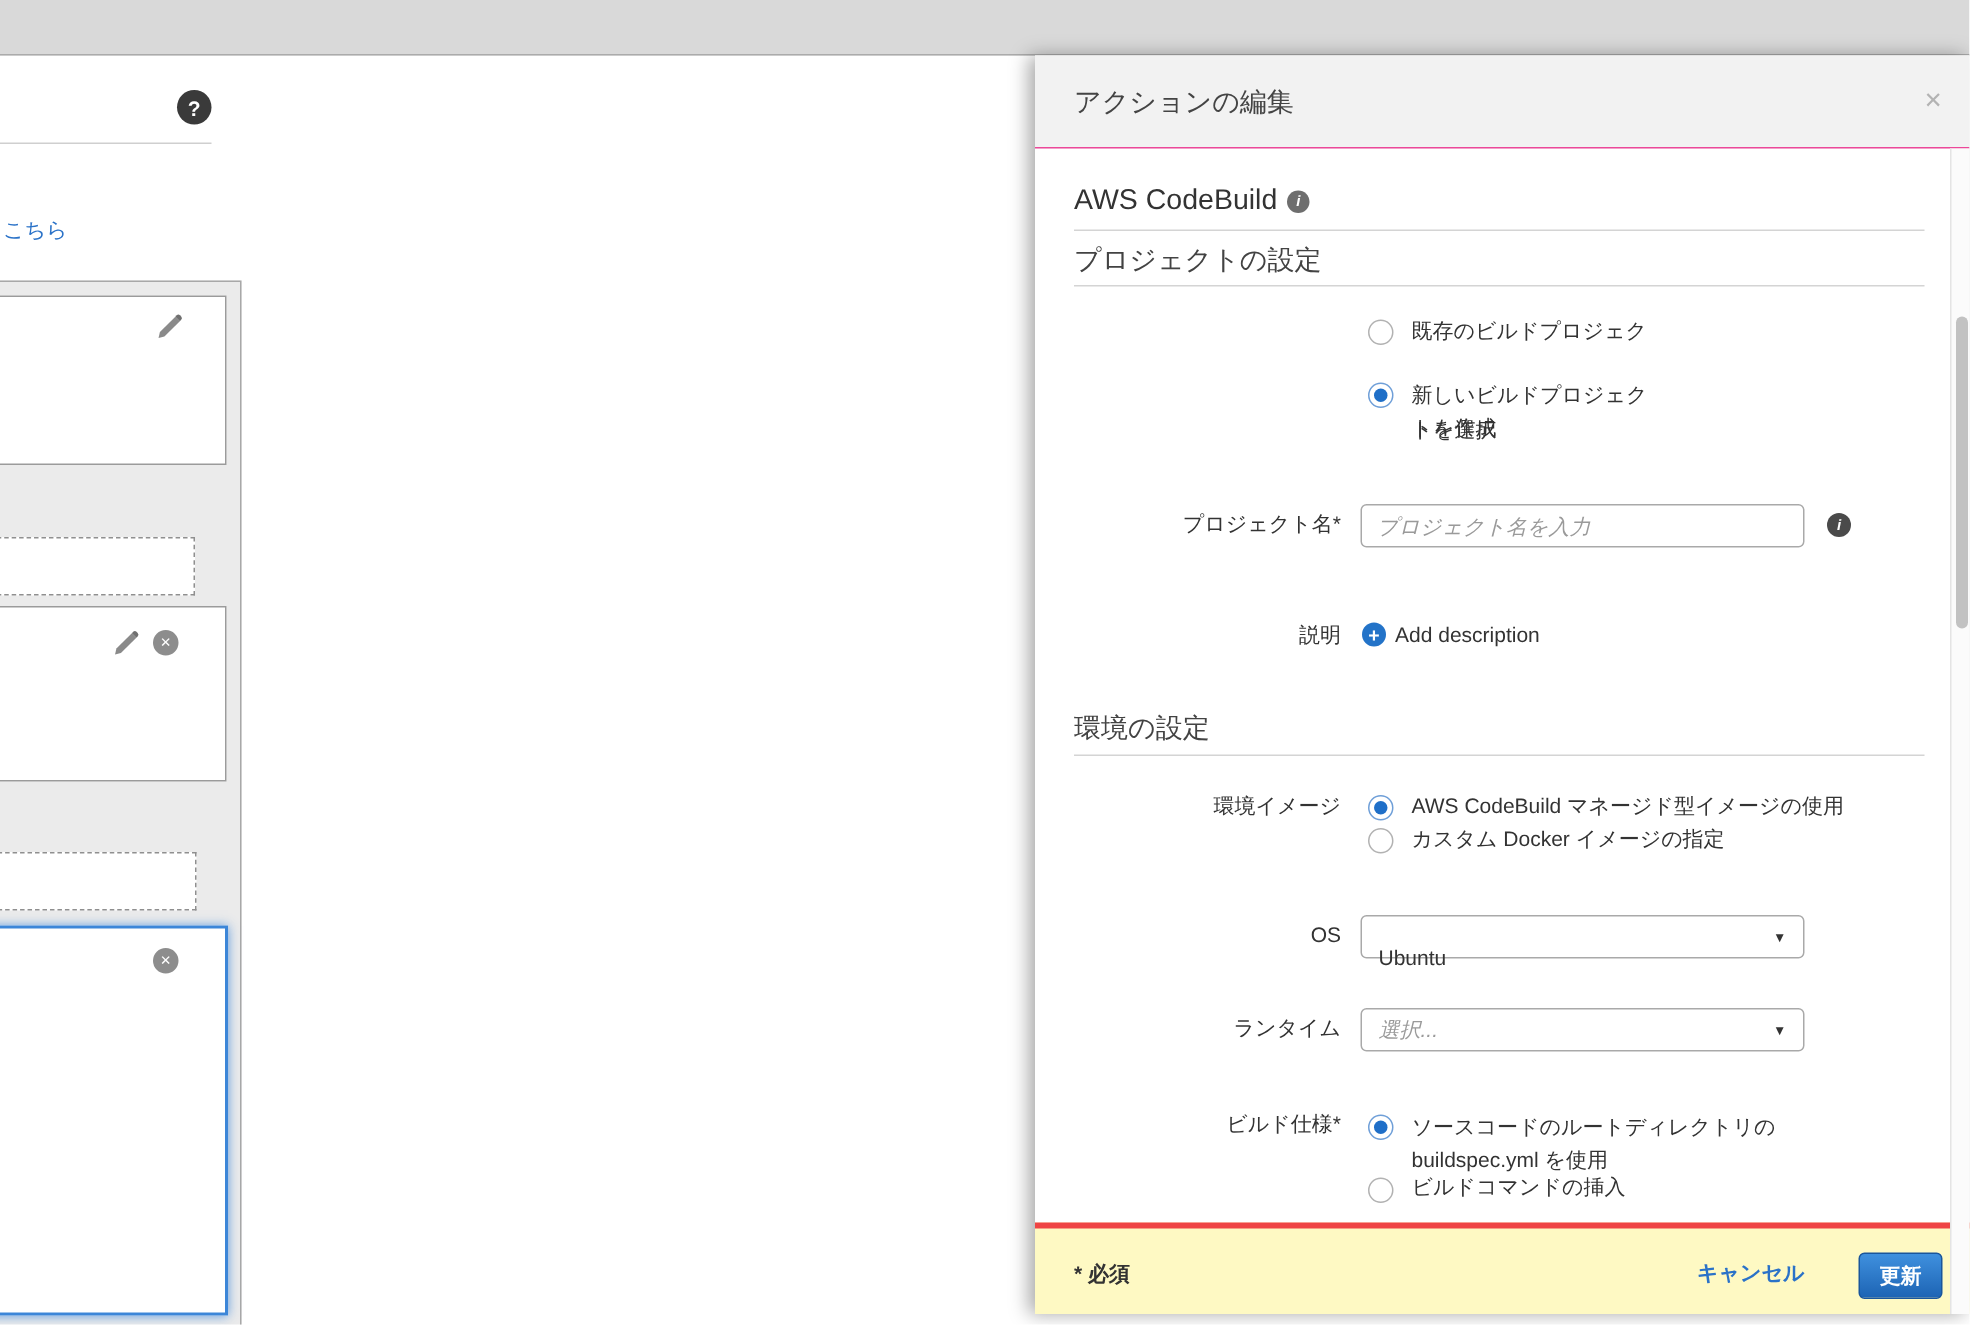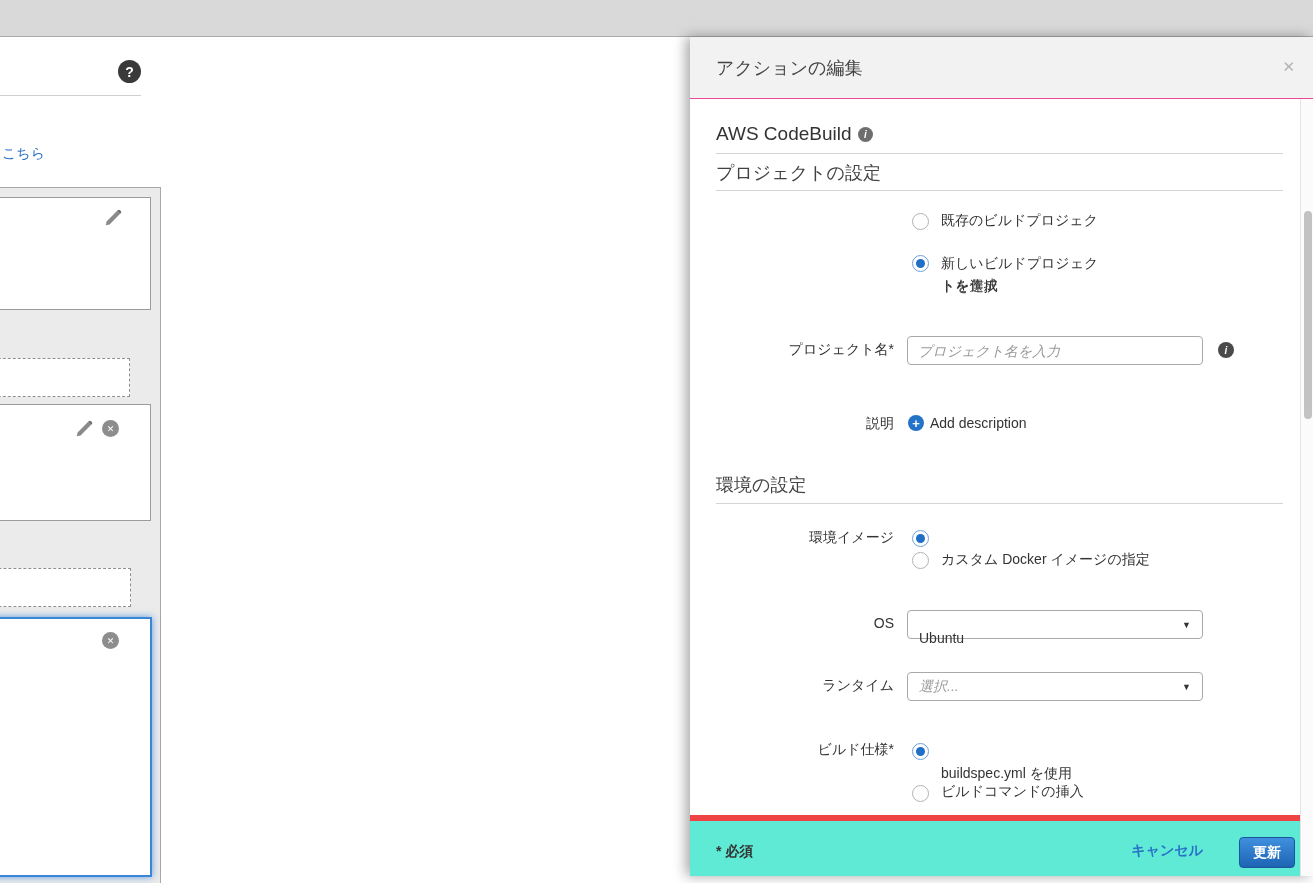--- a/index.html
+++ b/index.html
@@ -73,21 +73,21 @@
     cursor:pointer; line-height:1; }
   .add-desc { color:#333; cursor:pointer; }
 
   .select-box { left:217px; width:296px; height:29px; border:1px solid #a9a9a9; border-radius:4px;
     background:#fff; display:flex; align-items:center; padding:0 26px 0 11px; cursor:pointer; }
   .select-box .caret { position:absolute; right:11px; top:9px; font-size:9px; color:#333; }
   .select-value { color:#333;margin-top:26px; }
   .select-placeholder { color:#9a9a9a; font-style:italic; }
 
   .panel-footer { position:absolute; left:0; top:778px; width:623px; height:61px;
-    background:#5eead4; border-top:6px solid #ef4444; }
+    background:#fef9c3; border-top:4px solid #ef4444; }
   .required-note { position:absolute; left:26px; top:22px; font-weight:bold; color:#333; }
   .cancel-link { position:absolute; right:110px; top:21px; color:#2a72c8; font-weight:bold;
     font-size:14px; cursor:pointer; }
   .btn-update { position:absolute; right:18px; top:16px; min-width:52px; height:31px;
     background:linear-gradient(#3f90de,#1d64b4); border:1px solid #1a569c; border-radius:4px;
     color:#fff; font-weight:bold; font-size:14px; font-family:Liberation Sans, sans-serif; padding:0 13px; cursor:pointer; }
 
   
   .scroll-track { left:1300px; top:99px; width:13px; height:777px; background:#fbfbfb;
     border-left:1px solid #e4e4e4; }
@@ -155,37 +155,39 @@
 
   <div class="abs field-label" style="top:378px;">説明</div>
   <div class="abs plus-circle" style="left:218px; top:378px;">+</div>
   <div class="abs add-desc" style="left:240px; top:378px;">Add description</div>
 
   <div class="abs section-heading" style="top:436px;">環境の設定</div>
   <div class="abs divider" style="top:466px;"></div>
 
   <div class="abs field-label" style="top:492px;">環境イメージ</div>
   <div class="abs radio sel" style="left:222px; top:493px;"></div>
+  <div class="abs opt-label" style="left:251px; top:492px;">AWS CodeBuild マネージド型イメージの使用</div>
   <div class="abs radio" style="left:222px; top:515px;"></div>
   <div class="abs opt-label" style="left:251px; top:514px;">カスタム Docker イメージの指定</div>
 
   <div class="abs field-label" style="top:578px;">OS</div>
   <div class="abs select-box" style="top:573px;">
     <span class="select-value">Ubuntu</span>
     <span class="caret">▼</span>
   </div>
 
   <div class="abs field-label" style="top:640px;">ランタイム</div>
   <div class="abs select-box" style="top:635px;">
     <span class="select-placeholder">選択...</span>
     <span class="caret">▼</span>
   </div>
 
   <div class="abs field-label" style="top:704px;">ビルド仕様*</div>
   <div class="abs radio sel" style="left:222px; top:706px;"></div>
+  <div class="abs opt-label line" style="left:251px; top:704px;">ソースコードのルートディレクトリの</div>
   <div class="abs opt-label line" style="left:251px; top:726px;">buildspec.yml を使用</div>
   <div class="abs radio" style="left:222px; top:748px;"></div>
   <div class="abs opt-label" style="left:251px; top:746px;">ビルドコマンドの挿入</div>
 
   <div class="panel-footer">
     <div class="required-note">* 必須</div>
     <a class="cancel-link">キャンセル</a>
     <button class="btn-update">更新</button>
   </div>
 </div>

